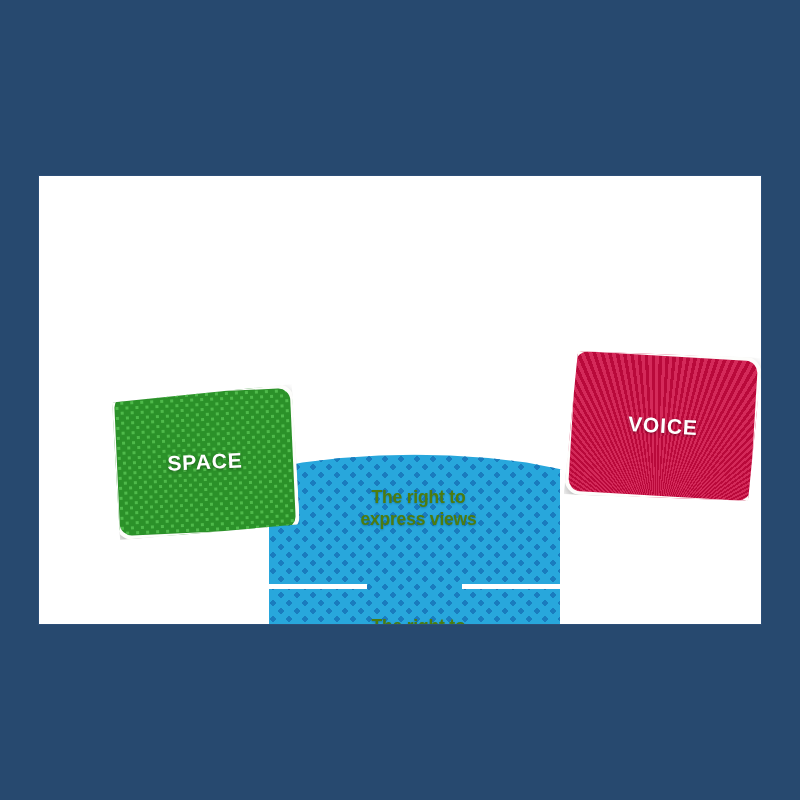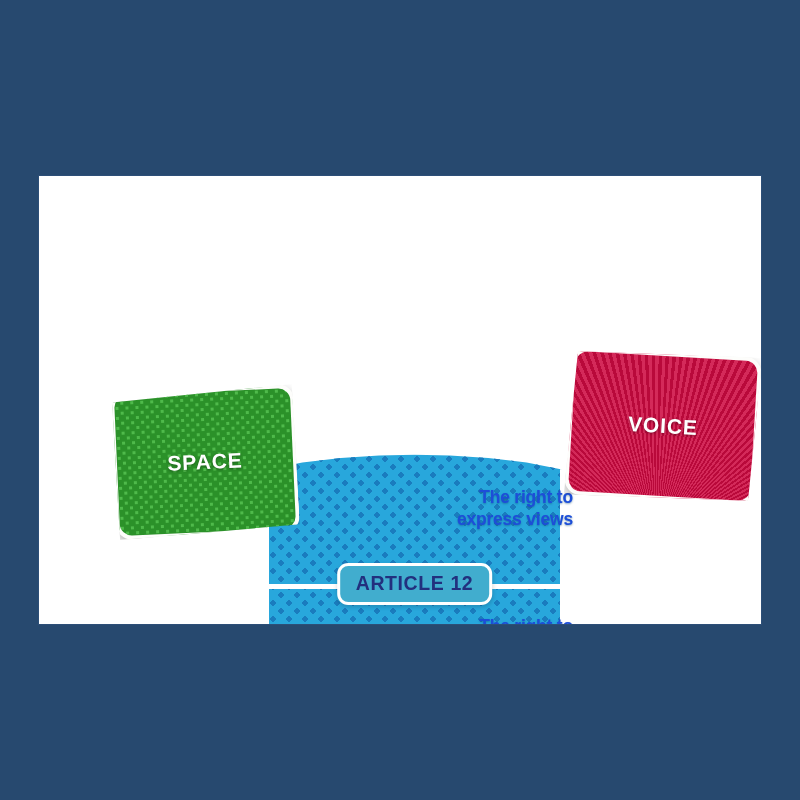--- a/index.html
+++ b/index.html
@@ -62,24 +62,24 @@
     top: 131px;
     height: 5px;
     background: #ffffff;
     z-index: 3;
   }
   #divider-left  { left: -6px;  width: 106px; }
   #divider-right { right: -6px; width: 106px; }
 
   .panel-text {
     position: absolute;
-    left: 11px;
+    left: 4px;
     width: 100%;
-    text-align: right;
-    color: #1d4ed8;
+    text-align: center;
+    color: #4d7c0f;
     font-weight: bold;
     font-size: 17.5px;
     line-height: 1.26;
     letter-spacing: -0.2px;
     text-shadow: 0 1px 2px rgba(10,70,110,0.45);
     z-index: 4;
   }
   #panel-text-top    { top: 33px; }
   #panel-text-bottom { top: 162px; }
 
@@ -161,23 +161,20 @@
 
   <div id="center-panel">
 
     <div class="panel-shape"></div>
 
     <div class="divider" id="divider-left"></div>
     <div class="divider" id="divider-right"></div>
 
     <div class="panel-text" id="panel-text-top">The right to<br>express views</div>
 
-    <div id="article-badge">
-      <span class="badge-label">ARTICLE 12</span>
-    </div>
 
     <div class="panel-text" id="panel-text-bottom">The right to<br>have views<br>given due weight</div>
   </div>
 
   <div class="corner-card" id="card-space">
     <span class="card-label">SPACE</span>
   </div>
 
   <div class="corner-card" id="card-voice">
     <span class="card-label">VOICE</span>

